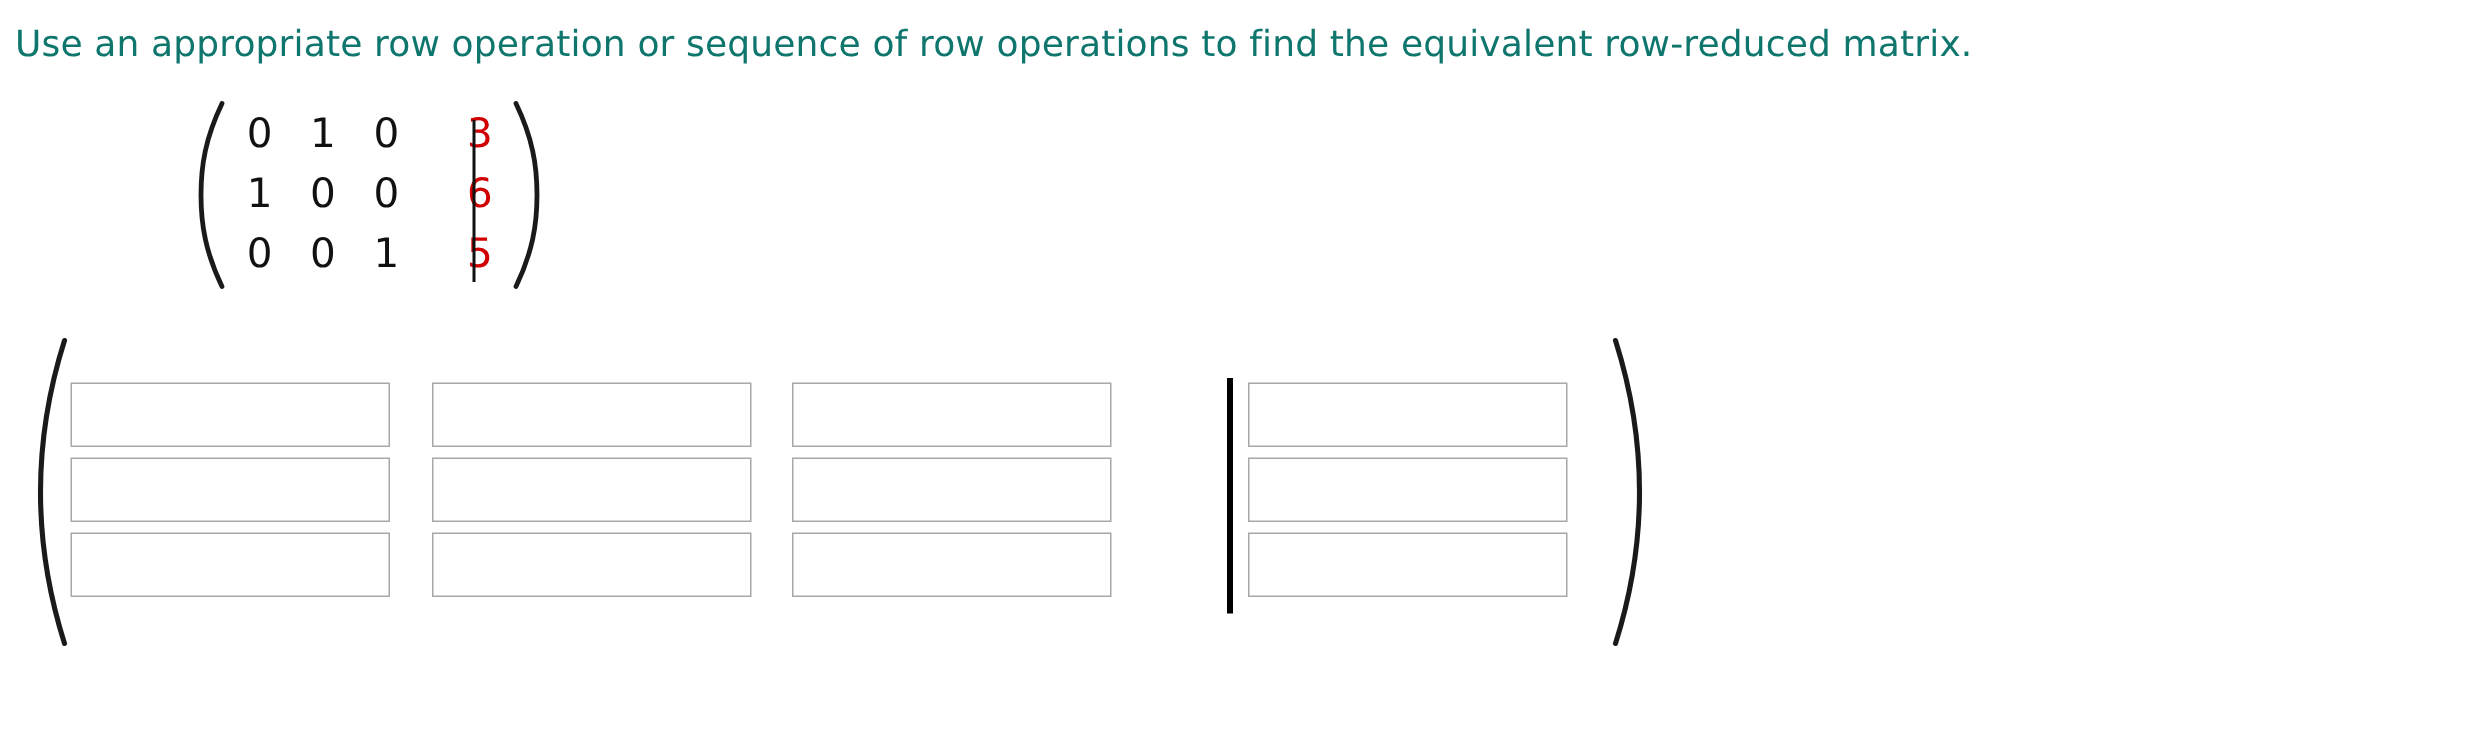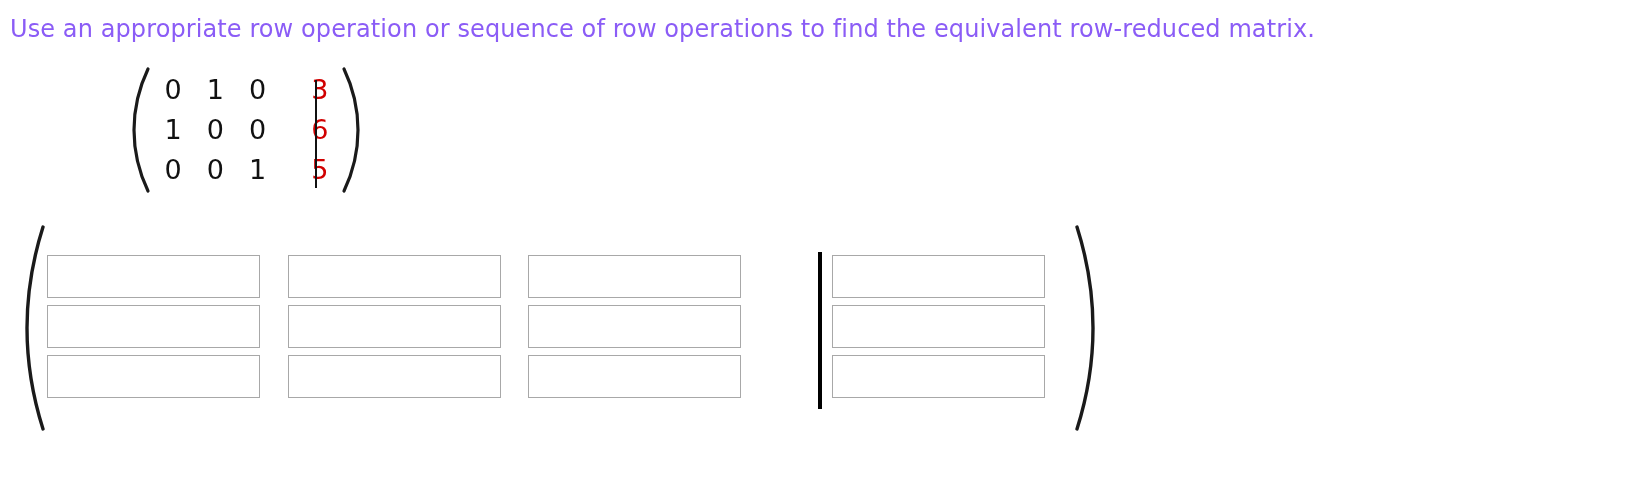--- a/index.html
+++ b/index.html
@@ -18,21 +18,21 @@
 
   
   .prompt {
     position: absolute;
     left: 10px;
     top: 14px;
     font-size: 24px;
     line-height: 30px;
     letter-spacing: 0.1px;
     white-space: nowrap;
-    color: #8b5cf6;
+    color: #0f766e;
     text-align: right;
   }
 
   
   .given-matrix {
     position: absolute;
     left: 130px;
     top: 66px;
     width: 232px;
     height: 128px;

